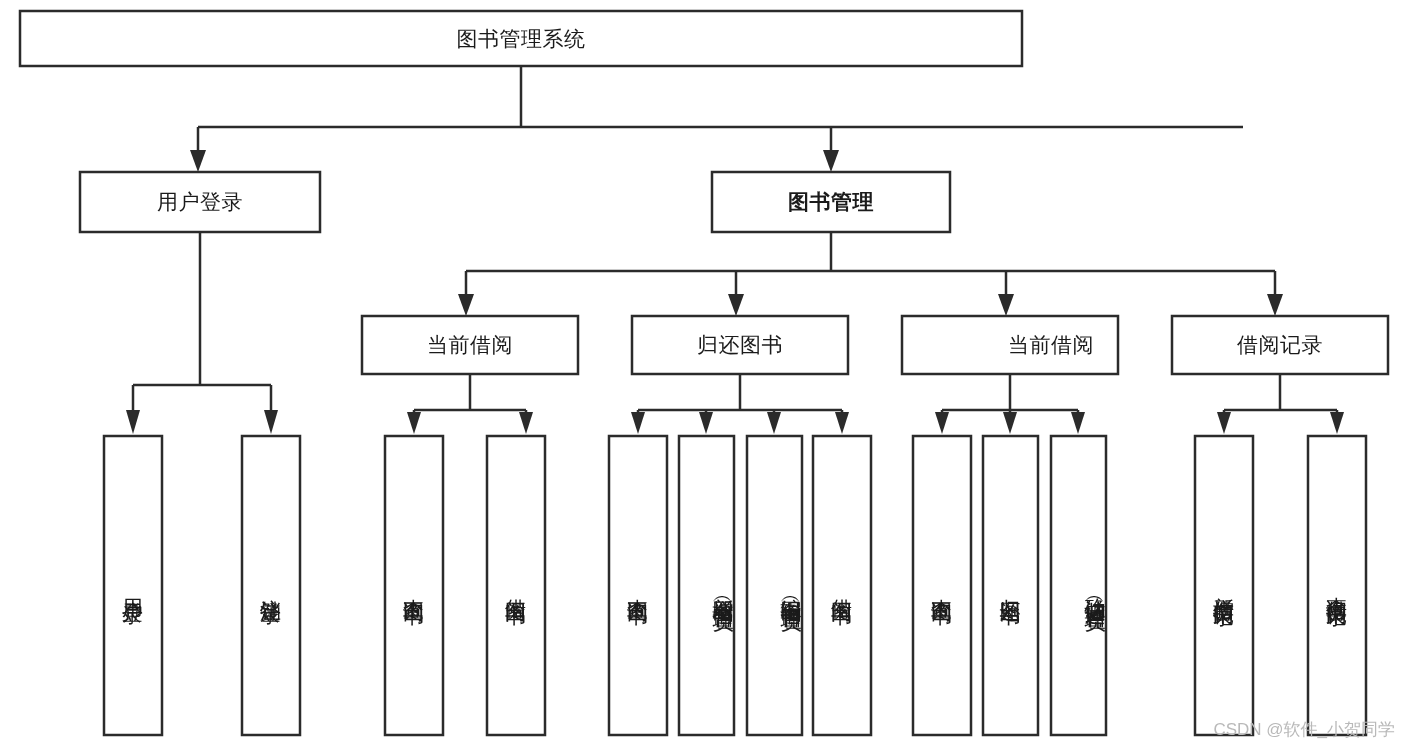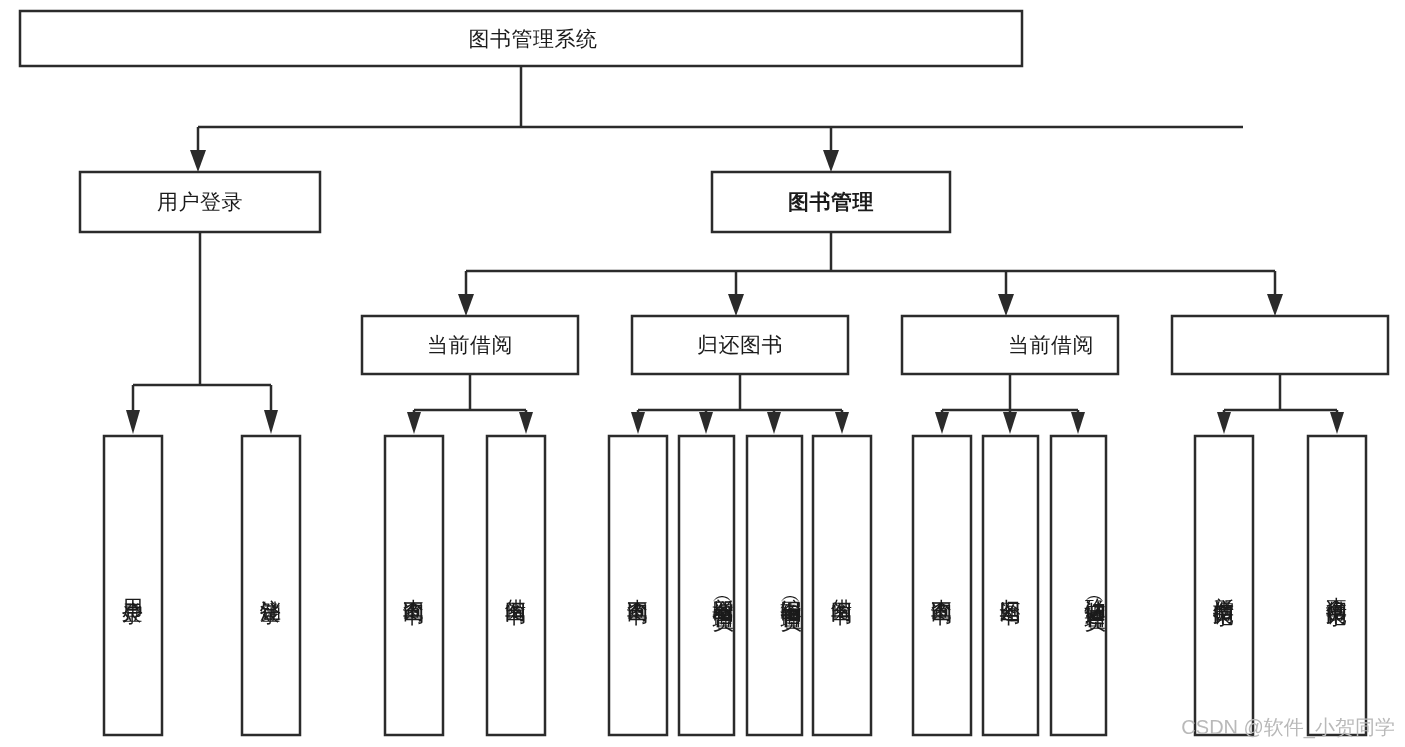--- a/index.html
+++ b/index.html
@@ -73,21 +73,21 @@
     white-space: nowrap;
     pointer-events: none;
   }
   .leaf-label.centered {
     align-items: center;
   }
   .watermark {
     position: absolute;
     right: 10px;
     bottom: 6px;
-    font-size: 20px;
+    font-size: 17px;
     color: #b9b9b9;
     font-family: "Liberation Sans", "DejaVu Sans", sans-serif;
     white-space: nowrap;
     pointer-events: none;
     margin-top: 14px;
   }
 </style>
 </head>
 <body>
 
@@ -178,28 +178,29 @@
 
     <rect class="leaf-box" x="913" y="436" width="58" height="299"></rect>
     <rect class="leaf-box" x="983" y="436" width="55" height="299"></rect>
     <rect class="leaf-box" x="1051" y="436" width="55" height="299"></rect>
 
     <rect class="leaf-box" x="1195" y="436" width="58" height="299"></rect>
     <rect class="leaf-box" x="1308" y="436" width="58" height="299"></rect>
 
   </svg>
 
-  <div class="node-label" style="left:20px; top:11px; width:1002px; height:55px;padding-left:12px;">图书管理系统</div>
+  <div class="node-label" style="left:20px; top:11px; width:1002px; height:55px;">图书管理系统</div>
 
   <div class="node-label" style="left:80px; top:172px; width:240px; height:60px;">用户登录</div>
   <div class="node-label" style="left:712px; top:172px; width:238px; height:60px;font-weight:bold;">图书管理</div>
 
   <div class="node-label" style="left:362px; top:316px; width:216px; height:58px;">当前借阅</div>
   <div class="node-label" style="left:632px; top:316px; width:216px; height:58px;">归还图书</div>
   <div class="node-label" style="left:902px; top:316px; width:216px; height:58px;padding-left:41px;">当前借阅</div>
+  <div class="node-label" style="left:1172px; top:316px; width:216px; height:58px;">借阅记录</div>
 
   <div class="leaf-label centered" style="left:104px; top:436px; width:58px; height:299px;">用户登录</div>
   <div class="leaf-label centered" style="left:242px; top:436px; width:58px; height:299px;">注销登录</div>
 
   <div class="leaf-label centered" style="left:385px; top:436px; width:58px; height:299px;">查询图书</div>
   <div class="leaf-label centered" style="left:487px; top:436px; width:58px; height:299px;">借阅图书</div>
 
   <div class="leaf-label centered" style="left:609px; top:436px; width:58px; height:299px;">查询图书</div>
   <div class="leaf-label" style="left:679px; top:444px; width:55px; height:291px;">新增图书（管理员）</div>
   <div class="leaf-label" style="left:747px; top:444px; width:55px; height:291px;">编辑图书（管理员）</div>

